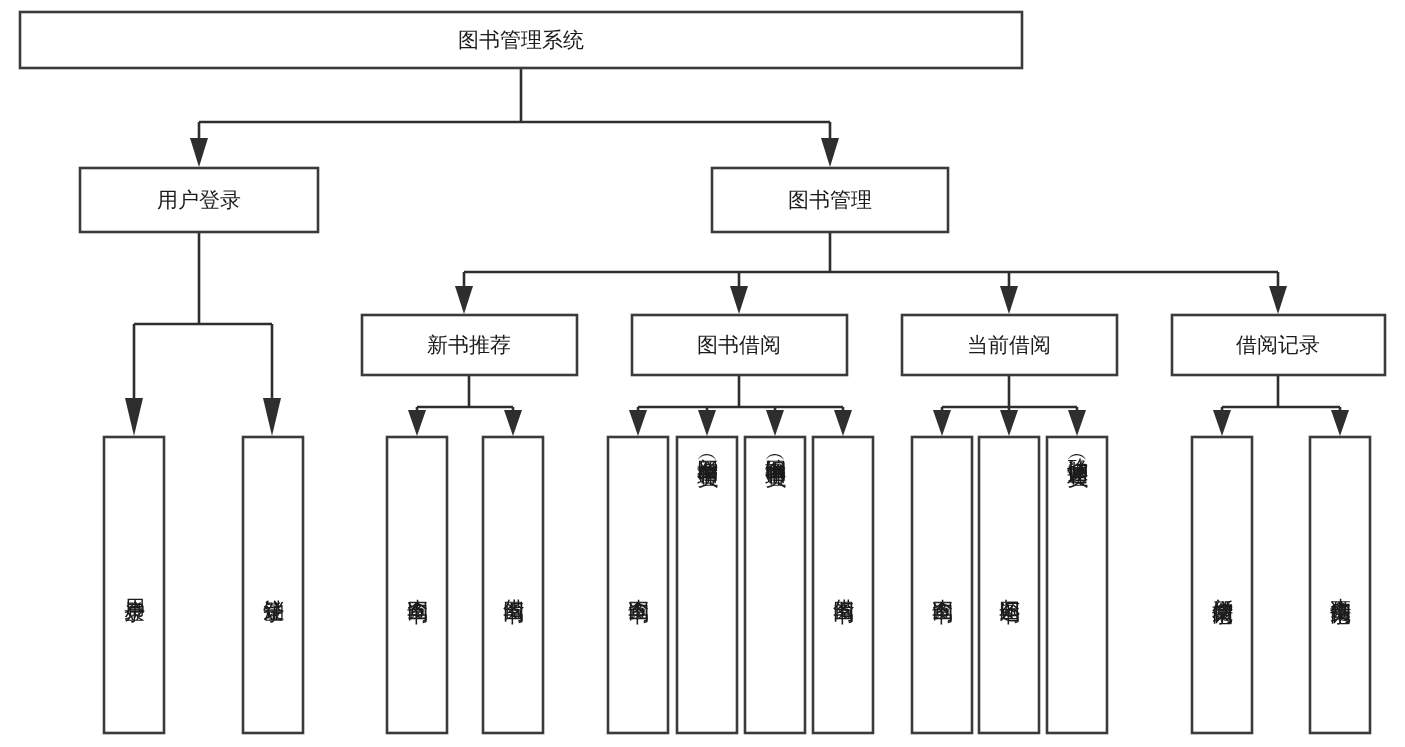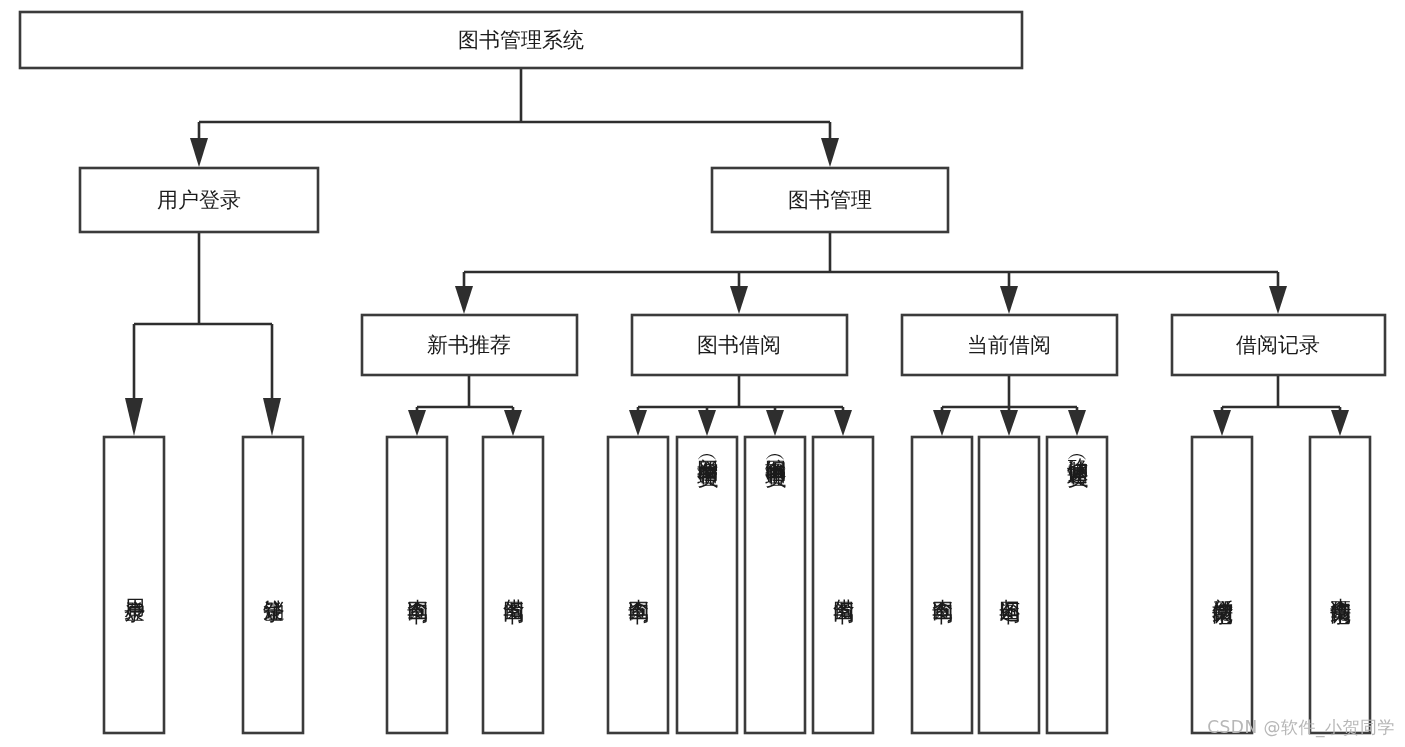--- a/index.html
+++ b/index.html
@@ -251,15 +251,14 @@
     <span class="leaf-label">确认归还（管理员）</span>
   </div>
 
   <div class="leaf-label-wrap" style="left:1192px; top:437px; width:60px; height:296px;">
     <span class="leaf-label">新增借阅记录</span>
   </div>
   <div class="leaf-label-wrap" style="left:1310px; top:437px; width:60px; height:296px;">
     <span class="leaf-label">查询借阅记录</span>
   </div>
 
-  <div class="watermark">CSDN @软件_小贺同学</div>
 
 </div>
 
 </body></html>

